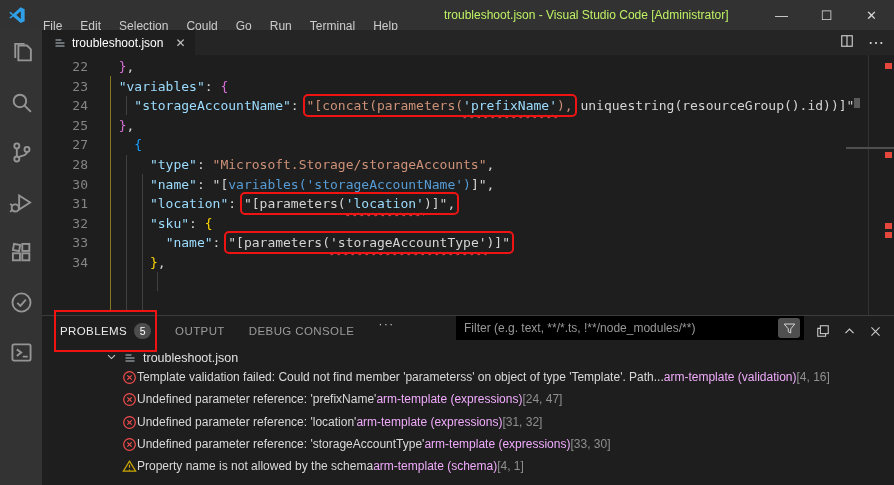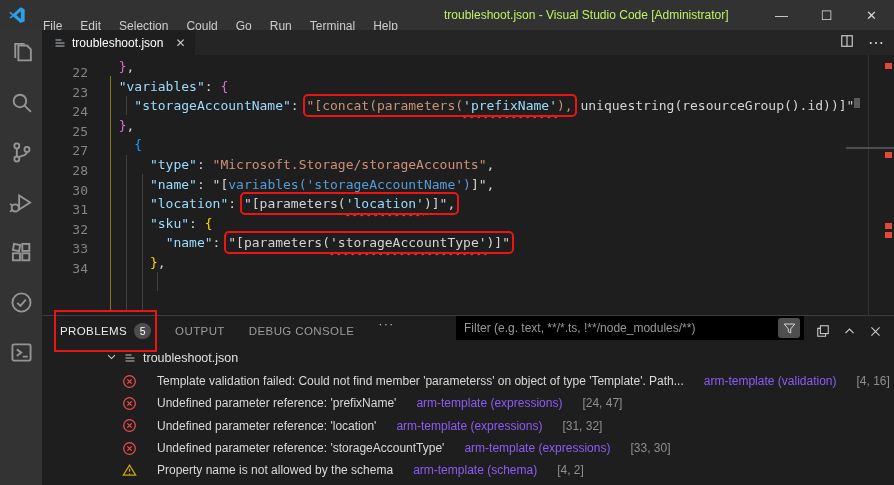--- a/index.html
+++ b/index.html
@@ -23,21 +23,21 @@
   .content { flex:1; display:flex; flex-direction:column; min-width:0; }
   .tabbar { height:25px; background:#252526; display:flex; align-items:stretch; position:relative; }
   .tab { background:#1e1e1e; display:flex; align-items:center; padding:0 10px 0 12px;
     color:#ffffff; font-size:12px; gap:6px; }
   .tab-close { color:#c5c5c5; font-size:12px; margin-left:6px; }
   .tab-actions { position:absolute; right:10px; top:0; height:25px; display:flex; align-items:center; gap:14px; color:#cfcfcf; }
 
   .editor { height:260px; position:relative; background:#1e1e1e; font-family:"DejaVu Sans Mono", monospace;
     font-size:13px; padding-top:2px; overflow:hidden; }
   .code-line { height:19.6px; line-height:19.6px; white-space:pre; display:flex; }
-  .ln { width:46px; text-align:right; color:#858585; flex-shrink:0; padding-right:0;margin-top:6px; }
+  .ln { width:46px; text-align:right; color:#858585; flex-shrink:0; padding-right:0; }
   .code { padding-left:15px; }
   .tok.key { color:#9cdcfe; }
   .tok.str { color:#ce9178; }
   .tok.pn  { color:#d4d4d4; }
   .tok.bp  { color:#d670d6; }
   .tok.bg  { color:#ffd700; }
   .tok.bb  { color:#179fff; }
   .tok.lnk { color:#569cd6; text-underline-offset:3px; text-decoration-thickness:1px; }
   .tok.sq  { text-decoration:underline wavy #f14c4c 1px; text-underline-offset:4px; }
   .tok.key.sq { color:#9cdcfe; }
@@ -59,23 +59,23 @@
   .ptab-more { color:#bdbdbd; font-size:13px; margin-right:10px; letter-spacing:1px; }
   .filter-box { margin-left:auto; width:348px; height:24px; background:#000000; display:flex; align-items:center;
     padding:0 4px 0 8px; position:relative; }
   .filter-box input { background:transparent; border:none; outline:none; color:#cccccc; font-size:12px; width:300px; }
   .filter-box input::placeholder { color:#989898; }
   .funnel-btn { width:22px; height:20px; background:#4f4f4f; border-radius:3px; display:flex; align-items:center; justify-content:center; margin-left:auto; }
   .panel-icons { display:flex; align-items:center; gap:13px; margin:0 12px 0 12px; color:#cfcfcf; }
   .panel-icons svg { display:block; }
 
   .file-row { height:24px; display:flex; align-items:center; padding-left:64px; gap:7px; font-size:12.5px; color:#e0e0e0; }
-  .problem-row { height:22.3px; display:flex; align-items:center; padding-left:80px; gap:20px; font-size:12px; white-space:nowrap; }
+  .problem-row { height:22.3px; display:flex; padding-left:80px; gap:0; font-size:12px; white-space:nowrap; }
   .pmsg { color:#d9d9d9; }
-  .psrc { color:#8b5cf6; }
+  .psrc { color:#f0abfc; }
   .ploc { color:#8f8f8f; }
   .sev-icon { width:15px; height:15px; flex-shrink:0; }
   .file-list-icon svg, .tab-file-icon svg { display:block; }
 </style>
 </head>
 <body>
 
 <div class="titlebar">
   <svg class="vscode-logo" viewBox="0 0 16 16">
     <path fill="#2f9fe8" d="M11.2 1.2 4.6 7.1 2.2 5.2l-1.1.8 2.7 2.2-2.7 2.2 1.1.8 2.4-1.9 6.6 5.9 3.6-1.7V2.9L11.2 1.2zM11.4 4.6v7l-4-3.5 4-3.5z"></path>
@@ -296,18 +296,18 @@
           </div>
           <div class="problem-row">
             <span style="display: flex;">
               <svg class="sev-icon" viewBox="0 0 16 16">
                 <path d="M8 2.2L14.6 13H1.4z" stroke="#cca700" stroke-width="1.3" fill="none"></path>
                 <path d="M8 6.2v3.2M8 11.2v1.2" stroke="#cca700" stroke-width="1.3"></path>
               </svg>
             </span>
             <span class="pmsg">Property name is not allowed by the schema</span>
             <span class="psrc">arm-template (schema)</span>
-            <span class="ploc">[4, 2]</span>
+            <span class="ploc">[4, 1]</span>
           </div>
         </div>
     </div>
   </div>
 </div>
 
 </body></html>

